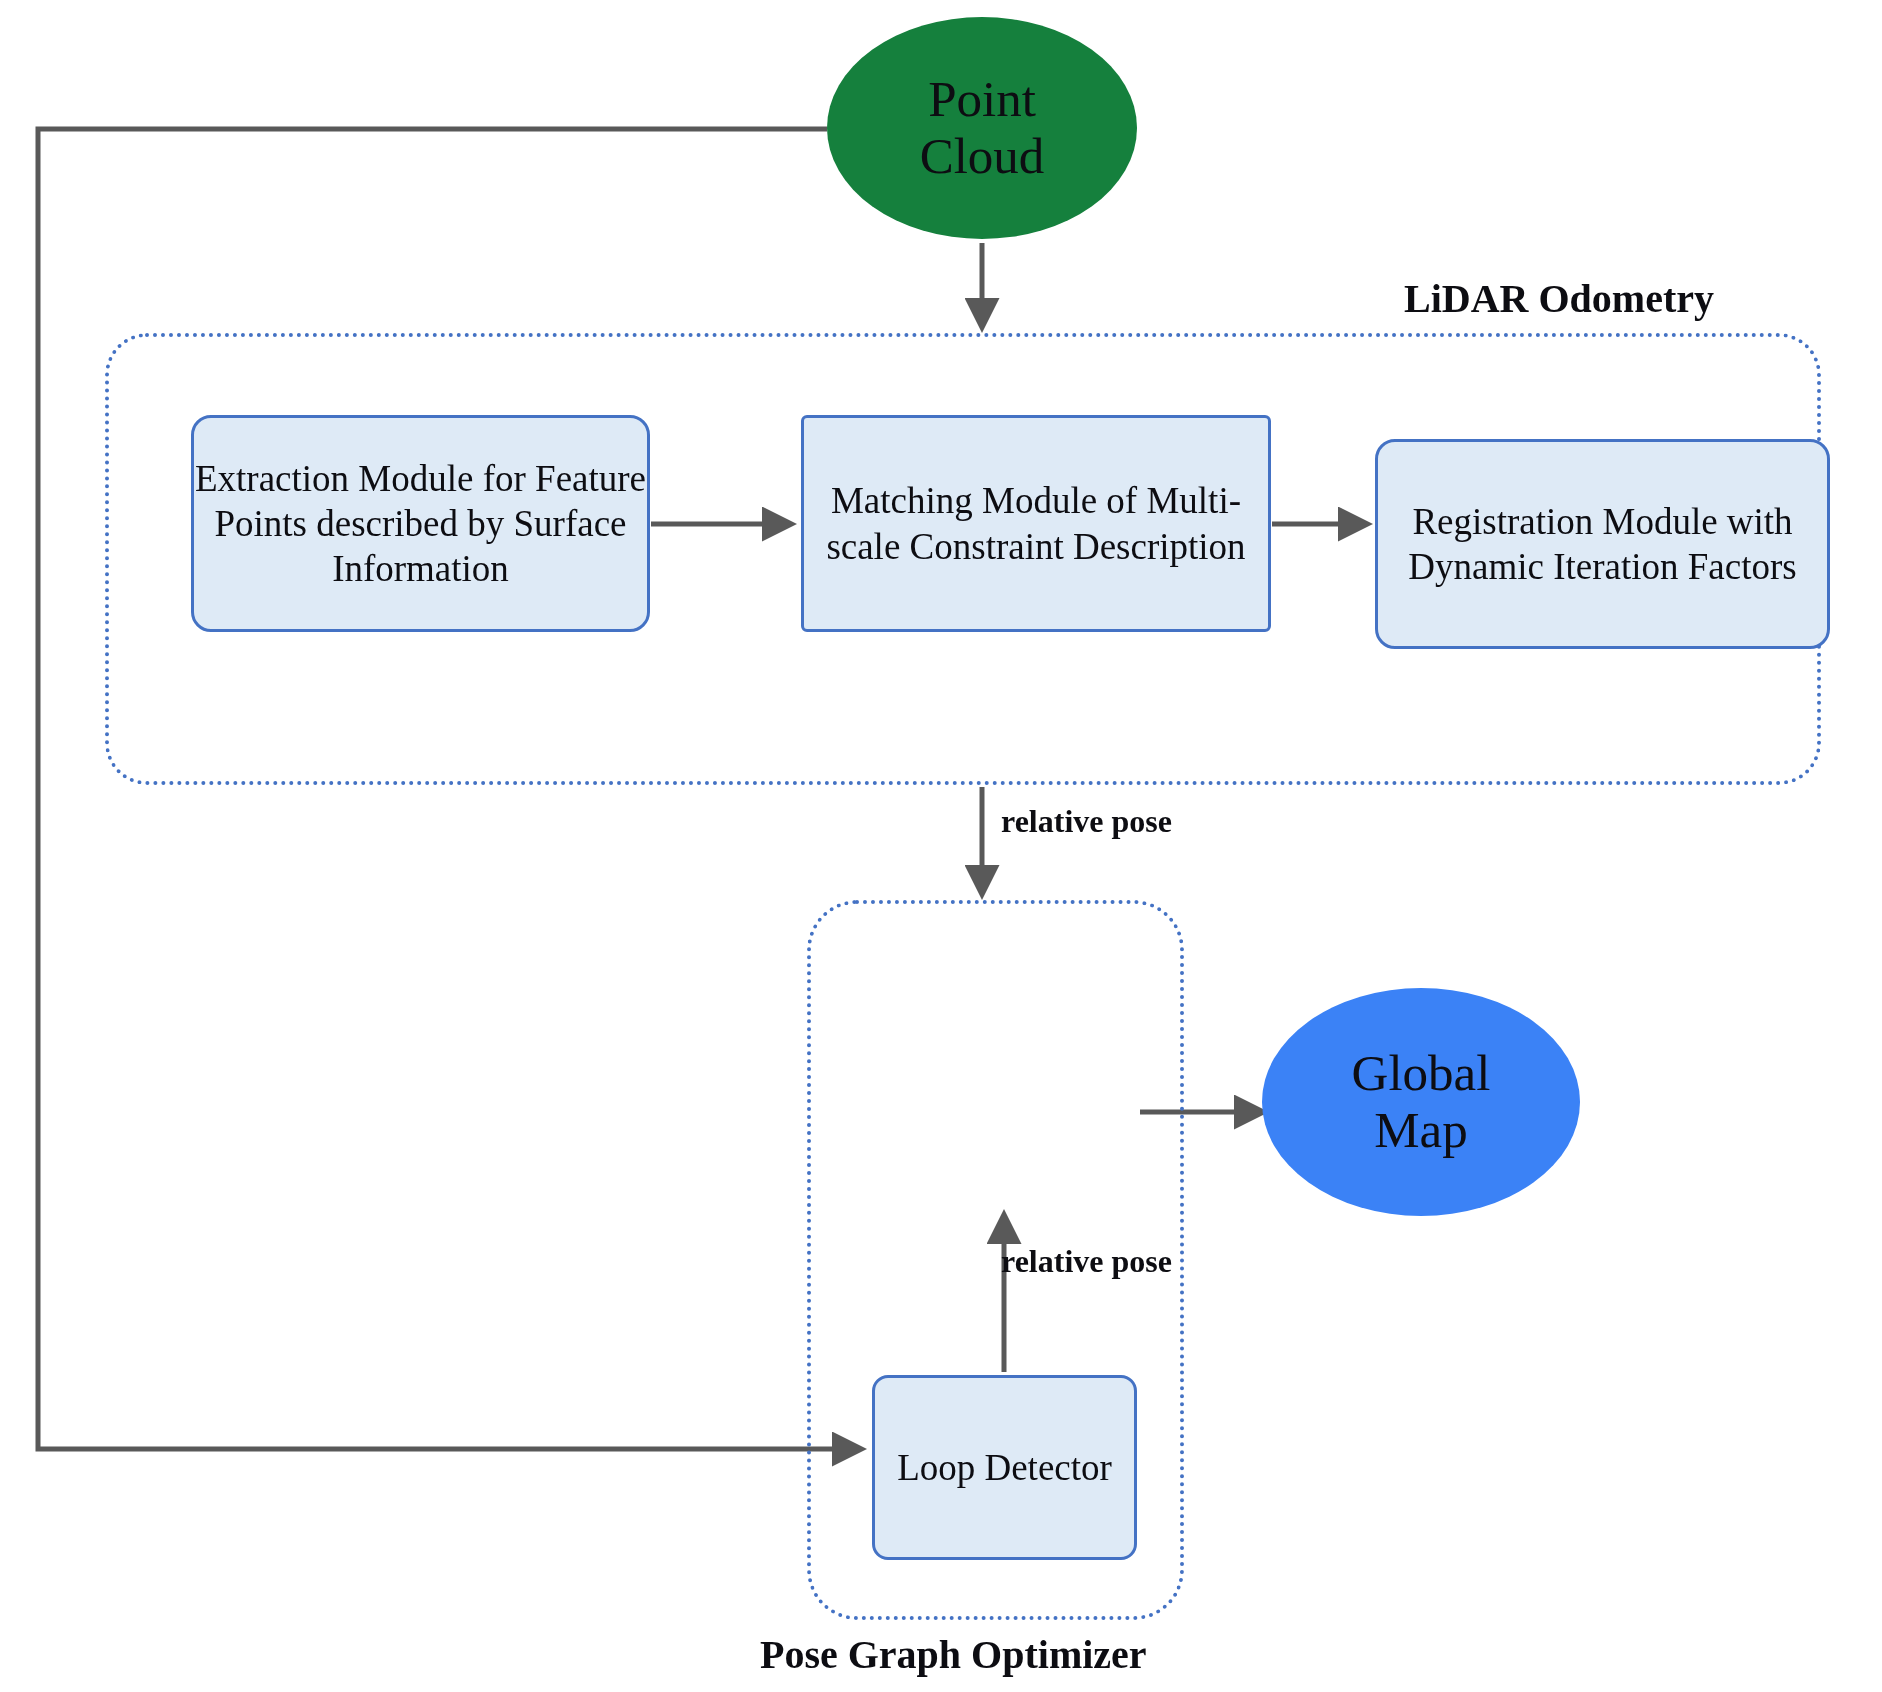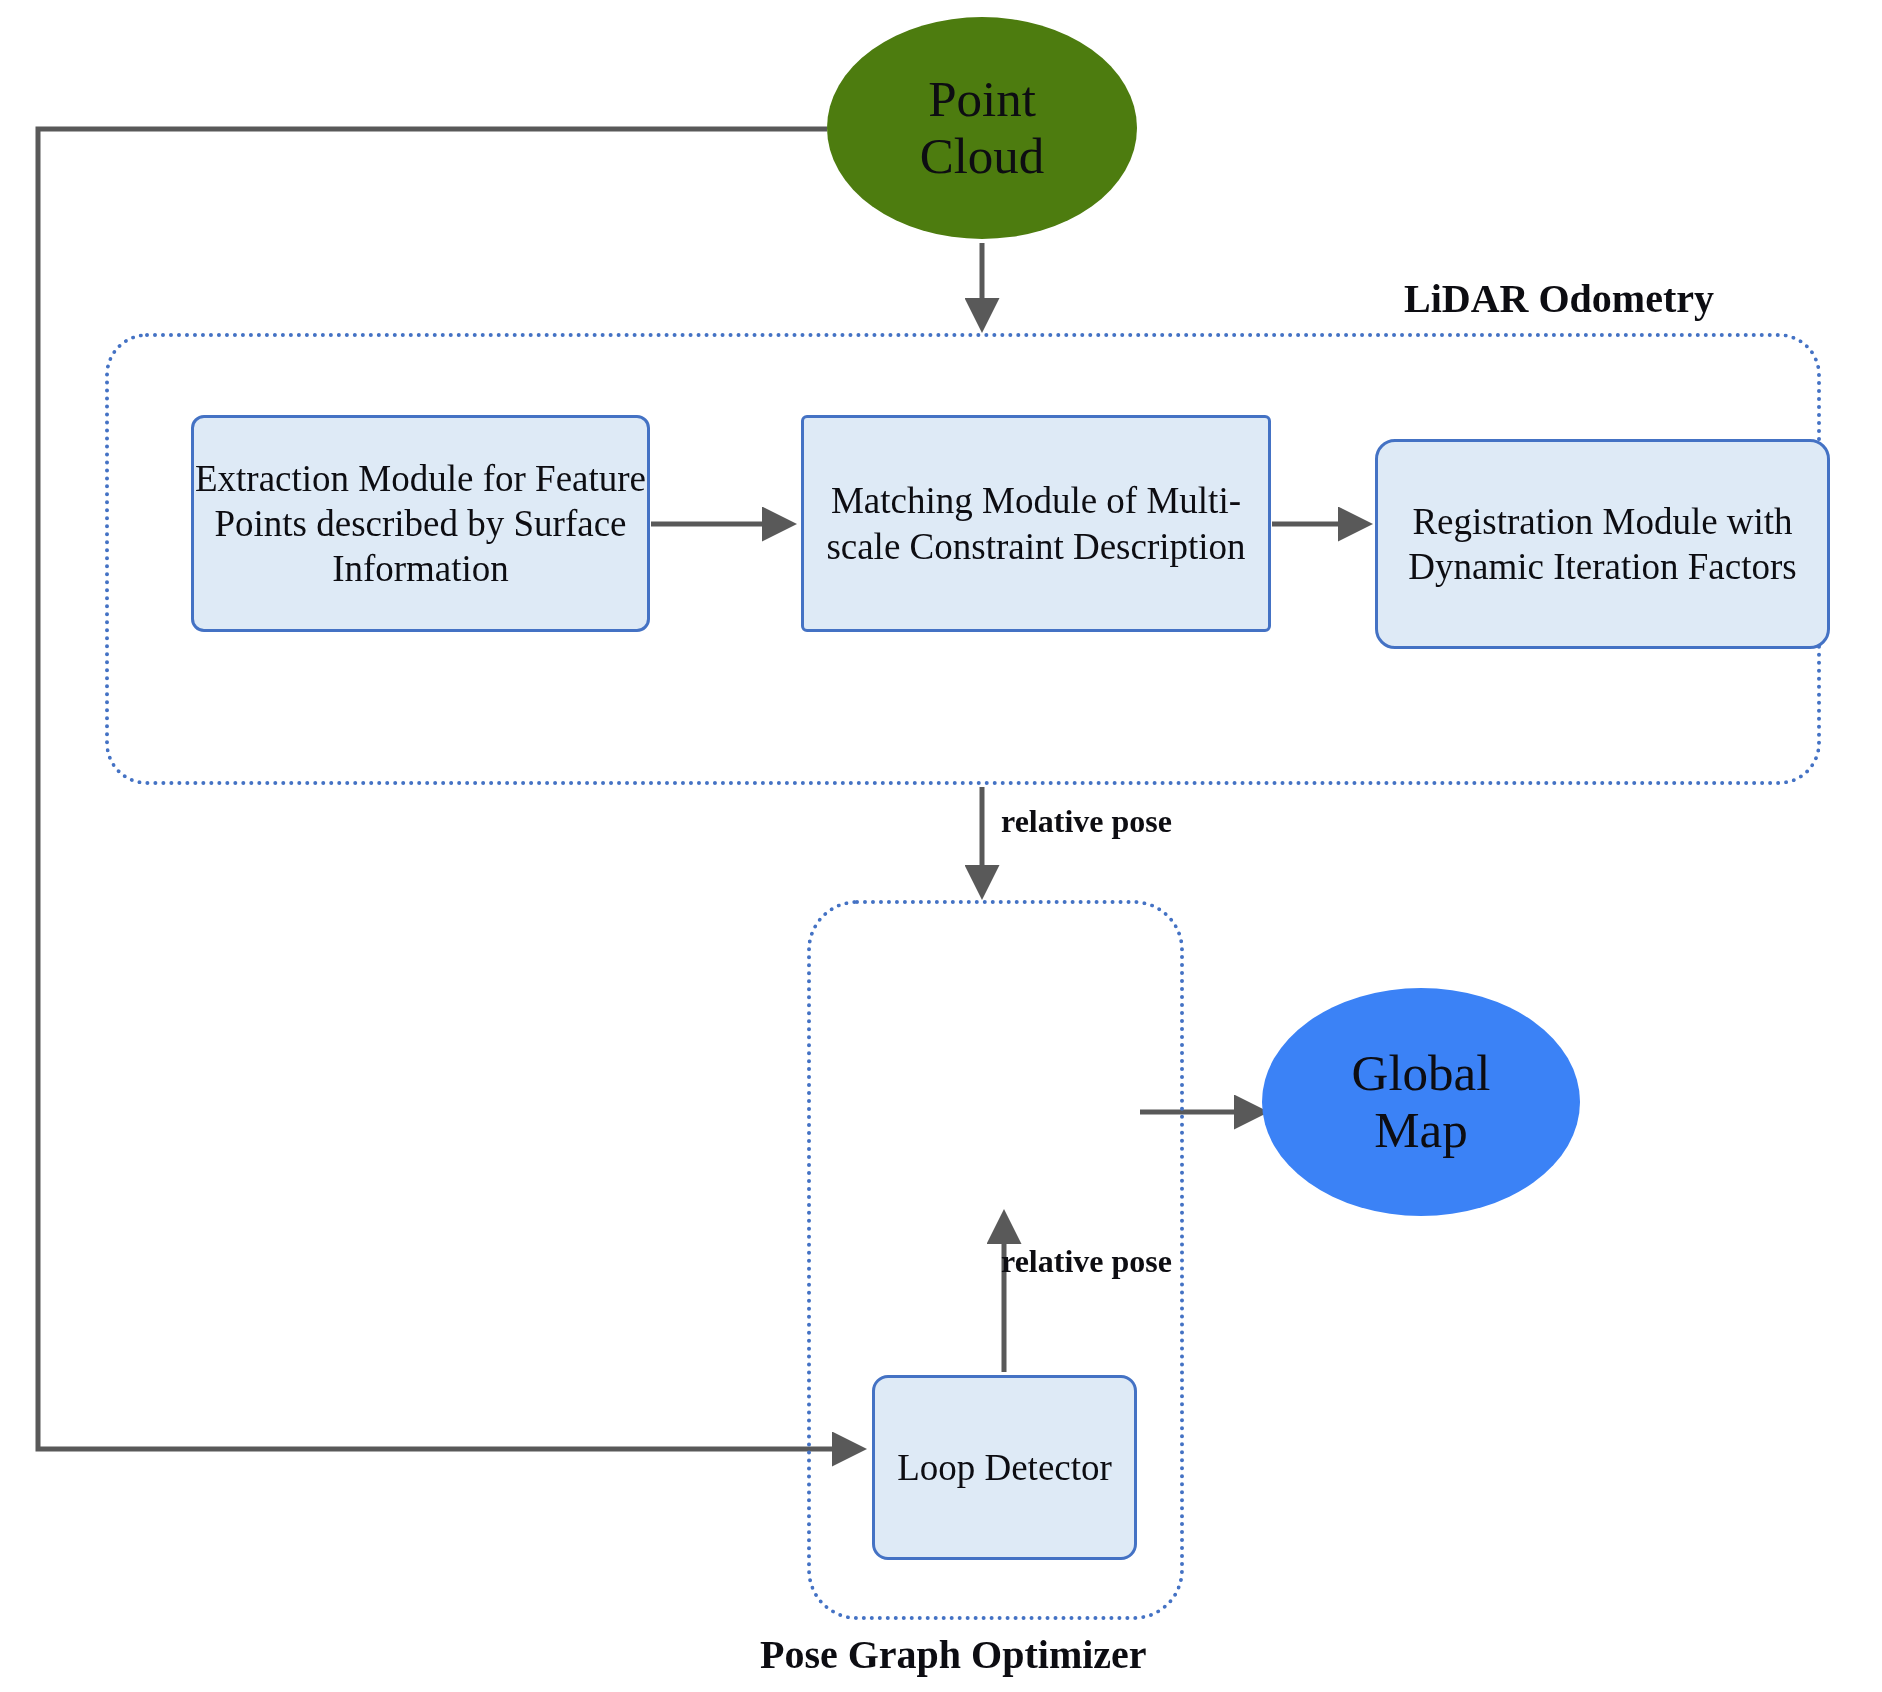--- a/index.html
+++ b/index.html
@@ -36,21 +36,21 @@
     text-align: center;
     color: #0d0d12;
     line-height: 1.12;
     box-sizing: border-box;
   }
   #node-point-cloud {
     left: 827px;
     top: 17px;
     width: 310px;
     height: 222px;
-    background: #4d7c0f;
+    background: #15803d;
     font-size: 51px;
   }
   #node-global-map {
     left: 1262px;
     top: 988px;
     width: 318px;
     height: 228px;
     background: #3b82f6;
     font-size: 51px;
   }
@@ -68,21 +68,20 @@
     color: #0d0d12;
     line-height: 1.22;
     box-sizing: border-box;
   }
   #box-extraction {
     left: 191px;
     top: 415px;
     width: 459px;
     height: 217px;
     font-size: 37px;
-    border-radius: 13px;
   }
   #box-matching {
     left: 801px;
     top: 415px;
     width: 470px;
     height: 217px;
     font-size: 37px;
     border-radius: 6px;
   }
   #box-registration {

